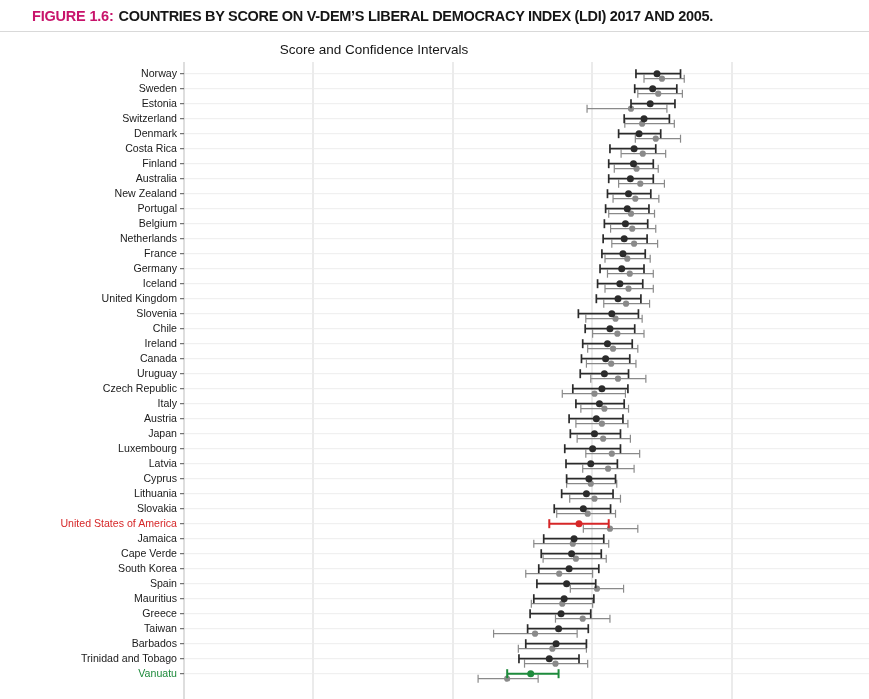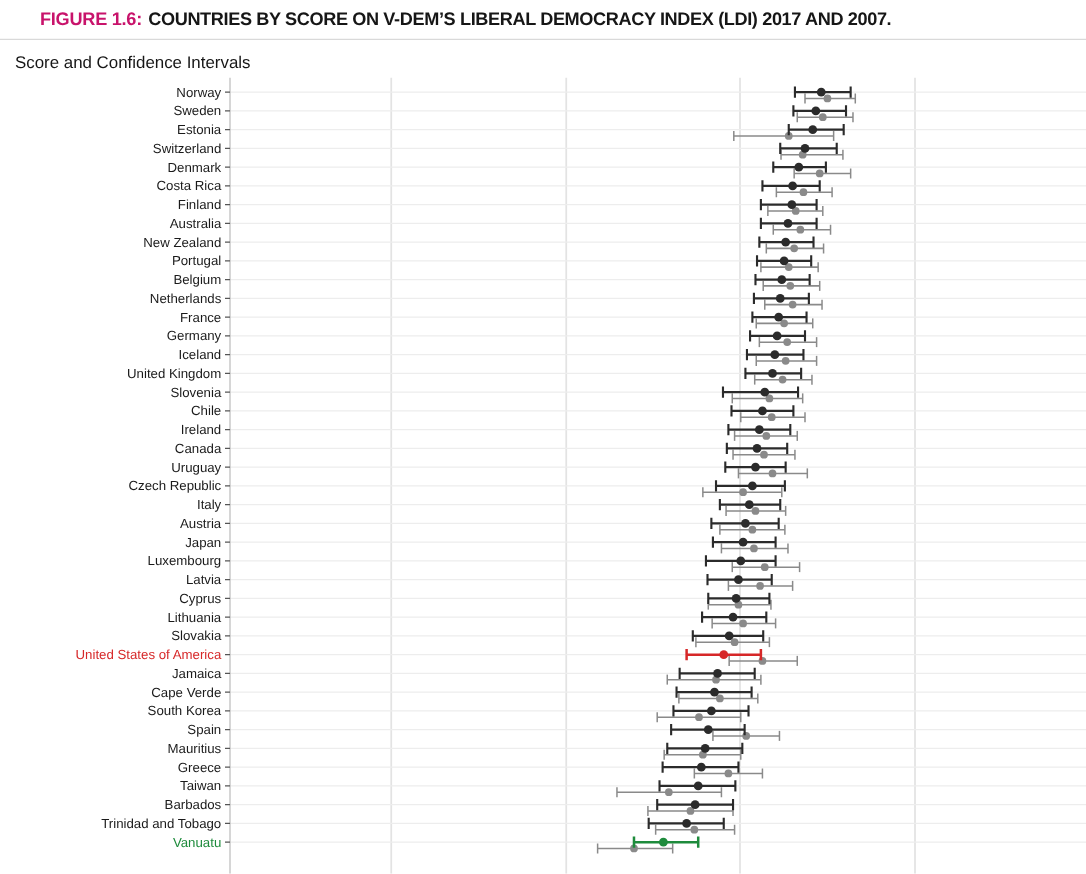--- a/index.html
+++ b/index.html
@@ -54,24 +54,23 @@
     height: 1px;
     background: #d9d9d9;
   }
 
   
   #chart-subtitle {
     position: absolute;
     left: 0;
     top: 42px;
     width: 748px;
-    text-align: left;
+    text-align: center;
     font-size: 13.5px;
     color: #161616;
-    margin-left: 12px;
   }
 
   
   #plot-wrap {
     position: absolute;
     left: 0;
     top: 62px;
     width: 830px;
     height: 637px;
   }
@@ -86,21 +85,21 @@
   .ylabel.hl-usa { fill: #D62728; }
   .ylabel.hl-van { fill: #1E8B3C; }
 </style>
 </head>
 <body>
 
 <div id="page">
 
   <div id="figure-header">
     <span id="figure-label">FIGURE 1.6:</span>
-    <span id="figure-title">COUNTRIES BY SCORE ON V-DEM’S LIBERAL DEMOCRACY INDEX (LDI) 2017 AND 2007.</span>
+    <span id="figure-title">COUNTRIES BY SCORE ON V-DEM’S LIBERAL DEMOCRACY INDEX (LDI) 2017 AND 2005.</span>
   </div>
   <div id="header-rule"></div>
 
   <div id="chart-subtitle">Score and Confidence Intervals</div>
 
   <div id="plot-wrap">
     <svg id="plot-svg" width="869" height="637">
       <g id="gridlines-group">
           <line x1="313" x2="313" y1="0" y2="637" stroke="#e3e3e3" stroke-width="1.4"></line>
           <line x1="453" x2="453" y1="0" y2="637" stroke="#e3e3e3" stroke-width="1.4"></line>

